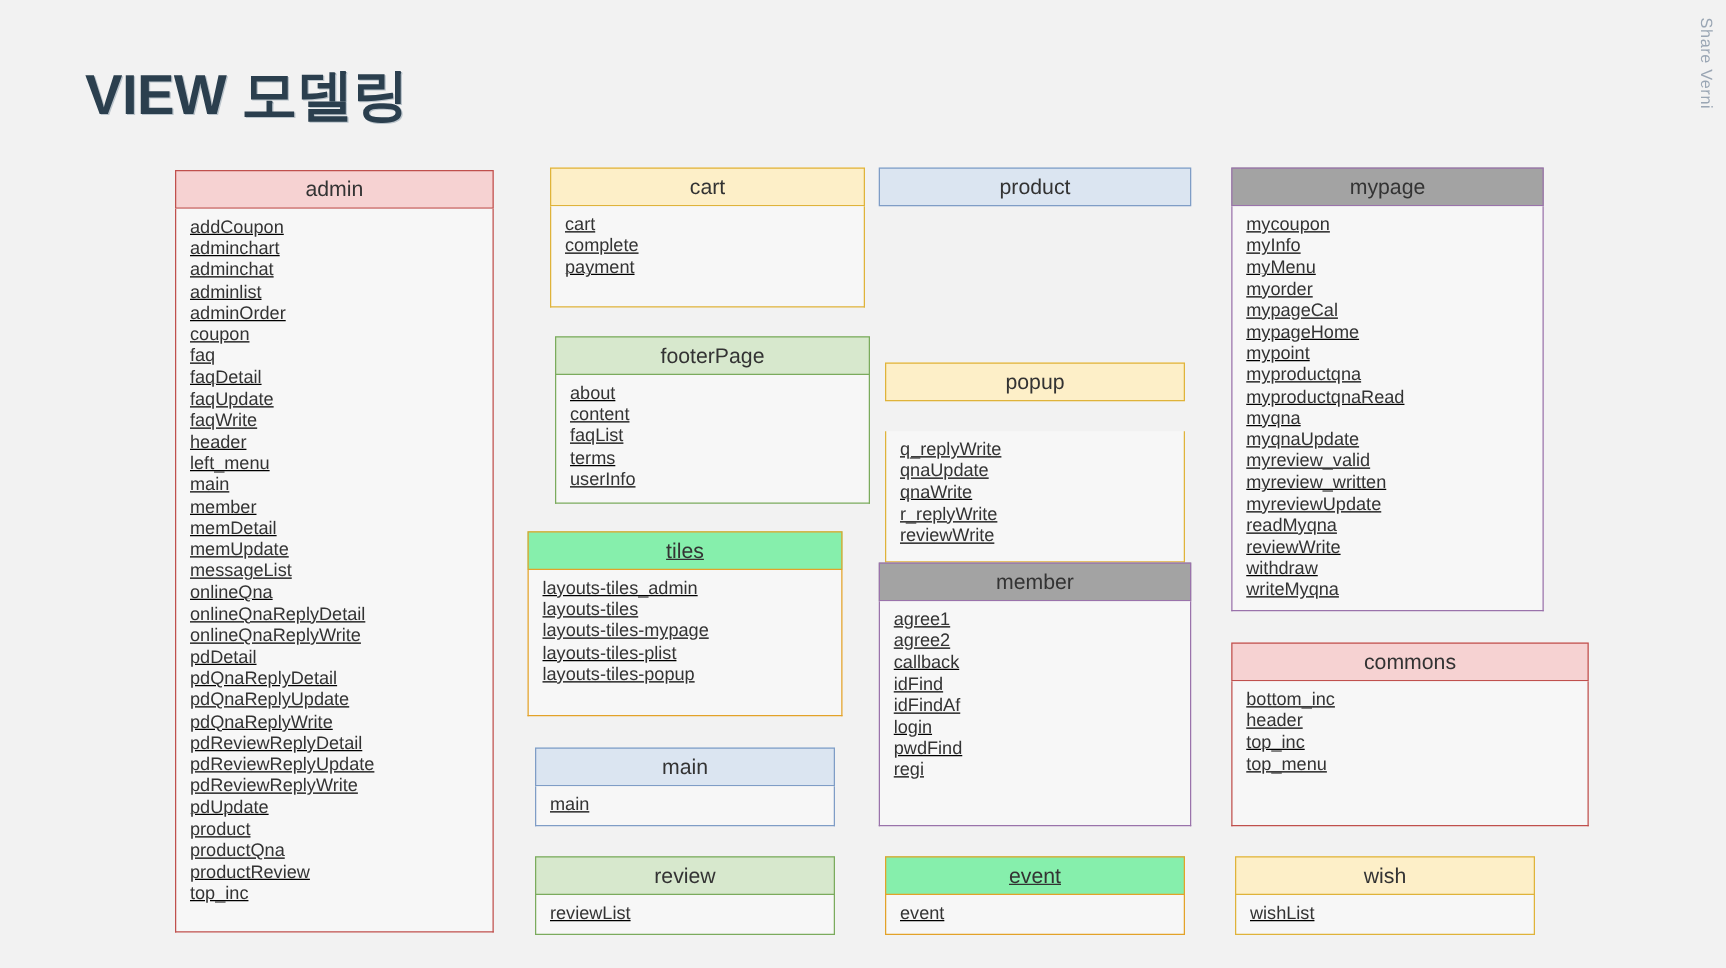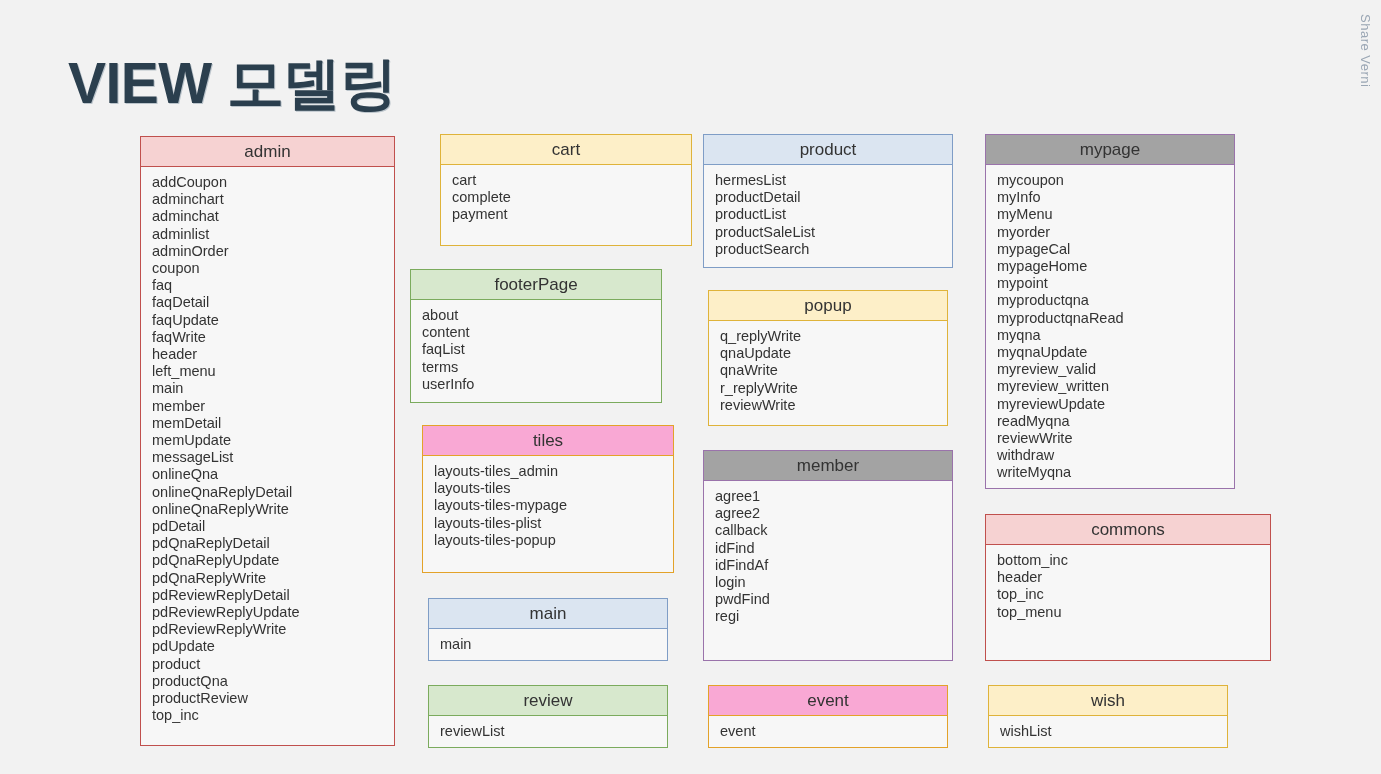--- a/index.html
+++ b/index.html
@@ -14,21 +14,21 @@
     font-family: "Liberation Sans", sans-serif;
     overflow: hidden;
     position: relative;
   }
 
   
   #slide-title {
     position: absolute;
     left: 68px;
     top: 46px;
-    font-size: 57px;
+    font-size: 45px;
     font-weight: bold;
     letter-spacing: -0.5px;
     color: #2b3f4e;
     text-shadow: 1px 1px 0 rgba(120,140,155,0.45);
     white-space: nowrap;
   }
 
   
   #watermark {
     position: absolute;
@@ -66,36 +66,37 @@
     overflow: hidden;
     white-space: nowrap;
   }
   .entity-body {
     box-sizing: border-box;
     border: 1px solid #999;
     border-top: none;
     background: #f7f7f7;
     padding: 7px 0 8px 11px;
     overflow: hidden;
+    text-decoration: underline;
   }
   .entity-body .row {
     font-size: 14.5px;
     line-height: 17.2px;
     color: #333333;
     white-space: nowrap;
   }
 
   
   .theme-red    .entity-header { background: #f6d2d2; border-color: #c0504d; }
   .theme-red    .entity-body   { border-color: #c0504d; }
   .theme-yellow .entity-header { background: #fdefc8; border-color: #dfb33a; }
   .theme-yellow .entity-body   { border-color: #dfb33a; }
   .theme-green  .entity-header { background: #d7e8cd; border-color: #7bab5d; }
   .theme-green  .entity-body   { border-color: #7bab5d; }
-  .theme-orange .entity-header { background: #f9a8d4; border-color: #e3a229; }
+  .theme-orange .entity-header { background: #86efac; border-color: #e3a229; text-decoration: underline; }
   .theme-orange .entity-body   { border-color: #e3a229; }
   .theme-blue   .entity-header { background: #dbe5f1; border-color: #7f9dc6; }
   .theme-blue   .entity-body   { border-color: #7f9dc6; }
   .theme-purple .entity-header { background: #a3a3a3; border-color: #9a73ab; }
   .theme-purple .entity-body   { border-color: #9a73ab; }
 </style>
 </head>
 <body>
 
 <div id="slide-title">VIEW 모델링</div>
@@ -141,21 +142,21 @@
       </div>
     </div>
     <div class="entity theme-yellow" style="left: 440px; top: 134px; width: 252px; height: 84px;">
       <div class="entity-header">cart</div>
       <div class="entity-body" style="height: 81px;">
         <div class="row">cart</div>
         <div class="row">complete</div>
         <div class="row">payment</div>
       </div>
     </div>
-    <div class="entity theme-green" style="left: 410px; top: 269px; width: 252px; height: 134px;">
+    <div class="entity theme-green" style="left: 444px; top: 269px; width: 252px; height: 134px;">
       <div class="entity-header">footerPage</div>
       <div class="entity-body" style="height: 103px;">
         <div class="row">about</div>
         <div class="row">content</div>
         <div class="row">faqList</div>
         <div class="row">terms</div>
         <div class="row">userInfo</div>
       </div>
     </div>
     <div class="entity theme-orange" style="left: 422px; top: 425px; width: 252px; height: 148px;">
@@ -175,31 +176,24 @@
       </div>
     </div>
     <div class="entity theme-green" style="left: 428px; top: 685px; width: 240px; height: 63px;">
       <div class="entity-header">review</div>
       <div class="entity-body" style="height: 32px;">
         <div class="row">reviewList</div>
       </div>
     </div>
     <div class="entity theme-blue" style="left: 703px; top: 134px; width: 250px; height: 134px;">
       <div class="entity-header">product</div>
-      <div class="entity-body" style="height: 103px;">
-        <div class="row">hermesList</div>
-        <div class="row">productDetail</div>
-        <div class="row">productList</div>
-        <div class="row">productSaleList</div>
-        <div class="row">productSearch</div>
-      </div>
     </div>
     <div class="entity theme-yellow" style="left: 708px; top: 290px; width: 240px; height: 136px;">
       <div class="entity-header">popup</div>
-      <div class="entity-body" style="height: 105px;">
+      <div class="entity-body" style="height: 105px; margin-top: 24px;">
         <div class="row">q_replyWrite</div>
         <div class="row">qnaUpdate</div>
         <div class="row">qnaWrite</div>
         <div class="row">r_replyWrite</div>
         <div class="row">reviewWrite</div>
       </div>
     </div>
     <div class="entity theme-purple" style="left: 703px; top: 450px; width: 250px; height: 211px;">
       <div class="entity-header">member</div>
       <div class="entity-body" style="height: 180px;">

